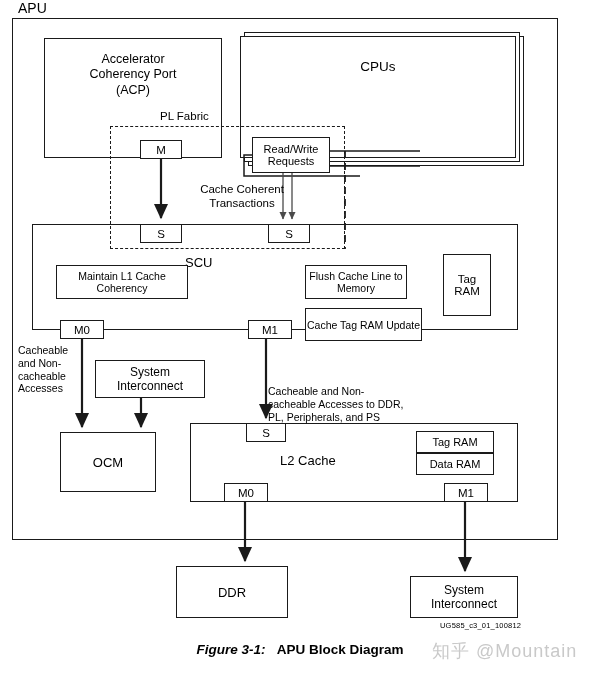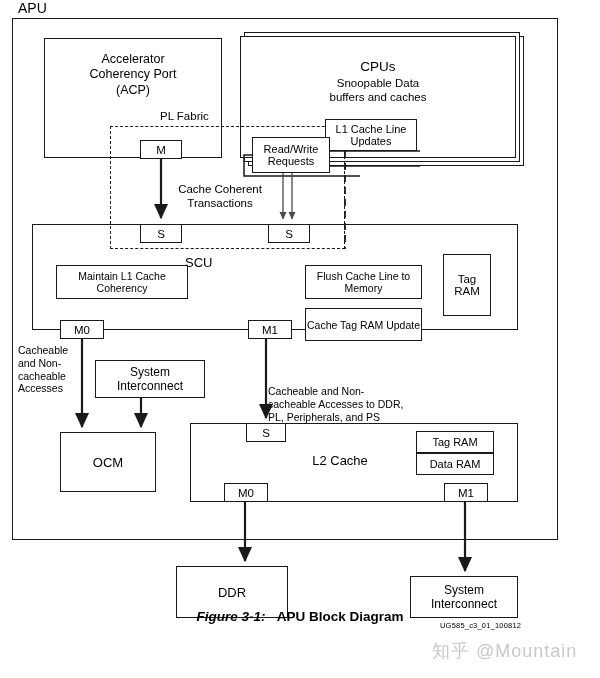--- a/index.html
+++ b/index.html
@@ -82,42 +82,42 @@
   #port-l2-m1 { left: 444px; top: 483px; width: 44px; height: 19px; }
 
   
   #rw-box { left: 252px; top: 137px; width: 78px; height: 36px; z-index: 11; font-size: 11px;}
   #l1-box { left: 325px; top: 119px; width: 92px; height: 32px; z-index: 10; font-size: 11px;}
 
   
   #scu-box { left: 32px; top: 224px; width: 486px; height: 106px; z-index: 4;}
   #scu-label { left: 185px; top: 255px; font-size: 13px; z-index: 8; }
   #scu-maintain { left: 56px; top: 265px; width: 132px; height: 34px; font-size: 10.5px; z-index: 8;}
-  #scu-flush { left: 305px; top: 265px; width: 117px; height: 34px; font-size: 10.5px; z-index: 8;}
+  #scu-flush { left: 305px; top: 265px; width: 102px; height: 34px; font-size: 10.5px; z-index: 8;}
   #scu-tagupd { left: 305px; top: 308px; width: 117px; height: 33px; font-size: 10.5px; z-index: 8;}
   #scu-tagram { left: 443px; top: 254px; width: 48px; height: 62px; font-size: 11.5px; z-index: 8;}
 
   
-  #lbl-cc-trans { left: 160px; top: 182px; width: 120px; font-size: 11.5px; text-align:center; z-index: 9;}
+  #lbl-cc-trans { left: 182px; top: 182px; width: 120px; font-size: 11.5px; text-align:center; z-index: 9;}
   #lbl-cacheable-left { left: 18px; top: 344px; width: 62px; font-size: 10.5px; }
   #lbl-cacheable-right { left: 268px; top: 346px; width: 175px; font-size: 10.5px; margin-top: 39px; }
 
   
   #sys-inter-1 { left: 95px; top: 360px; width: 110px; height: 38px; font-size: 12px;}
   #ocm-box { left: 60px; top: 432px; width: 96px; height: 60px; font-size: 13px;}
   #l2-box { left: 190px; top: 423px; width: 328px; height: 79px; }
-  #l2-label { left: 280px; top: 453px; width: 120px; font-size: 13px; text-align: center; z-index: 8;}
+  #l2-label { left: 280px; top: 453px; width: 120px; font-size: 13px; z-index: 8;}
   #l2-tagram { left: 416px; top: 431px; width: 78px; height: 22px; font-size: 11px; z-index: 8;}
   #l2-dataram { left: 416px; top: 453px; width: 78px; height: 22px; font-size: 11px; z-index: 8;}
   #ddr-box { left: 176px; top: 566px; width: 112px; height: 52px; font-size: 13px;}
   #sys-inter-2 { left: 410px; top: 576px; width: 108px; height: 42px; font-size: 12px;}
 
   
   #doc-id { left: 440px; top: 621px; font-size: 7.5px; letter-spacing: 0.2px; }
-  #fig-caption { left: 0px; top: 609px; width: 600px; text-align: center; font-size: 13.5px; }
+  #fig-caption { left: 0px; top: 642px; width: 600px; text-align: center; font-size: 13.5px; }
   #fig-num { font-style: italic; font-weight: bold; }
   #fig-title { font-weight: bold; }
   #watermark {
     position: absolute;
     left: 432px; top: 641px;
     font-size: 18px;
     color: #c9c9c9;
     letter-spacing: 1px;
   }
   svg.overlay {
@@ -138,22 +138,20 @@
 
   <div class="box" id="acp-box"></div>
   <div class="label ctr" id="acp-label">Accelerator
 Coherency Port
 (ACP)</div>
 
   <div class="box" id="cpu-shadow2"></div>
   <div class="box" id="cpu-shadow1"></div>
   <div class="box" id="cpu-box"></div>
   <div class="label ctr" id="cpu-title">CPUs</div>
-  <div class="label ctr" id="cpu-sub">Snoopable Data
-buffers and caches</div>
 
   <div class="box" id="scu-box"></div>
   <div class="label" id="scu-label">SCU</div>
   <div class="box ctr" id="scu-maintain">Maintain L1 Cache
 Coherency</div>
   <div class="box ctr" id="scu-flush">Flush Cache Line to
 Memory</div>
   <div class="box ctr" id="scu-tagupd">Cache Tag RAM
 Update</div>
   <div class="box ctr" id="scu-tagram">Tag
@@ -187,22 +185,20 @@
     <line x1="266" y1="339" x2="266" y2="418" stroke="#1a1a1a" stroke-width="2.2" marker-end="url(#ah)"></line>
 
     <line x1="245" y1="502" x2="245" y2="561" stroke="#1a1a1a" stroke-width="2.2" marker-end="url(#ah)"></line>
 
     <line x1="465" y1="502" x2="465" y2="571" stroke="#1a1a1a" stroke-width="2.2" marker-end="url(#ah)"></line>
   </svg>
 
   <div class="dashed" id="pl-dashed"></div>
   <div class="label" id="pl-fabric-label">PL Fabric</div>
 
-  <div class="box ctr" id="l1-box">L1 Cache Line
-Updates</div>
   <div class="box ctr" id="rw-box">Read/Write
 Requests</div>
 
   <div class="label" id="lbl-cc-trans">Cache Coherent
 Transactions</div>
 
   <div class="port" id="port-acp-m">M</div>
   <div class="port" id="port-scu-s0">S</div>
   <div class="port" id="port-scu-s1">S</div>
   <div class="port" id="port-scu-m0">M0</div>

